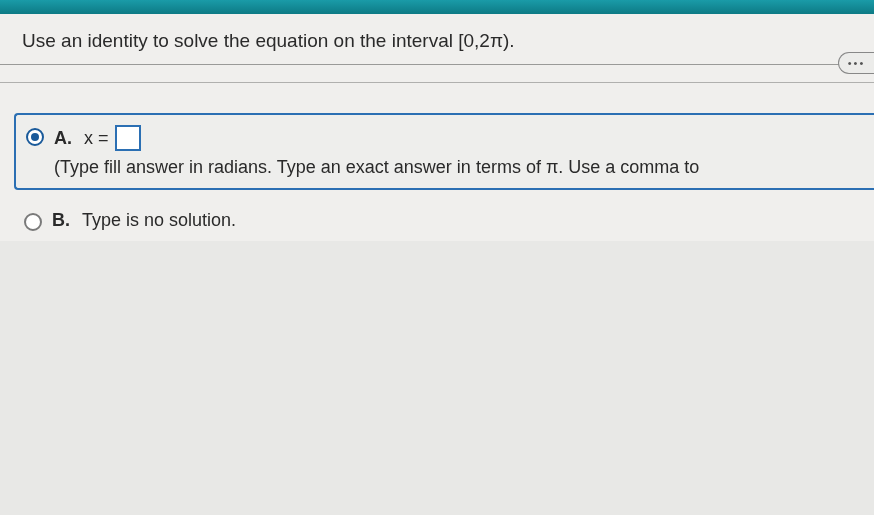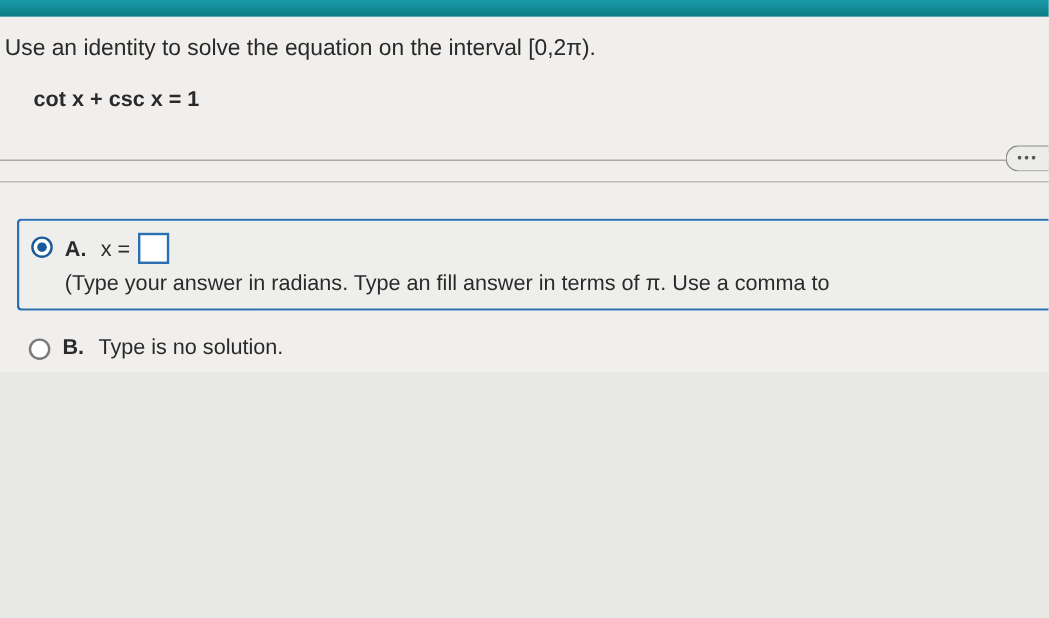--- a/index.html
+++ b/index.html
@@ -15,22 +15,21 @@
     .top-bar {
       height: 14px;
       background: linear-gradient(to bottom, #1a9ba8, #0d7a85);
     }
     .content {
       padding: 16px 0 0 0;
       background: #f0efed;
     }
     .instruction {
       font-size: 19px;
-      padding: 0 4px;
-      margin-bottom: 20px;
+      padding: 0 22px;
     }
     .equation {
       font-size: 18px;
       font-weight: bold;
       padding: 0 28px;
       margin-bottom: 28px;
     }
     .divider-row {
       position: relative;
       height: 24px;
@@ -140,39 +139,38 @@
   </style>
 </head>
 <body>
 
 <div class="top-bar"></div>
 
 <div class="content">
 
   <div class="instruction">Use an identity to solve the equation on the interval [0,2π).</div>
 
-  <div class="equation">cot x + csc x = 1</div>
 
   <div class="divider-row">
     <div class="divider-line"></div>
     <div class="ellipsis-pill">•••</div>
   </div>
   <div class="divider2"></div>
 
 
   <div class="choice-box">
     <div class="choice-row">
       <div class="radio selected"></div>
       <div class="choice-body">
         <div class="choice-label-row">
           <span class="choice-letter">A.</span>
           <span>x =</span>
           <span class="answer-box"></span>
         </div>
-        <div class="choice-note">(Type your answer in radians. Type an fill answer in terms of π. Use a comma to</div>
+        <div class="choice-note">(Type fill answer in radians. Type an exact answer in terms of π. Use a comma to</div>
       </div>
     </div>
   </div>
 
   <div class="choice-b-row">
     <div class="choice-row">
       <div class="radio unselected"></div>
       <div class="choice-body">
         <div class="choice-label-row">
           <span class="choice-letter">B.</span>

